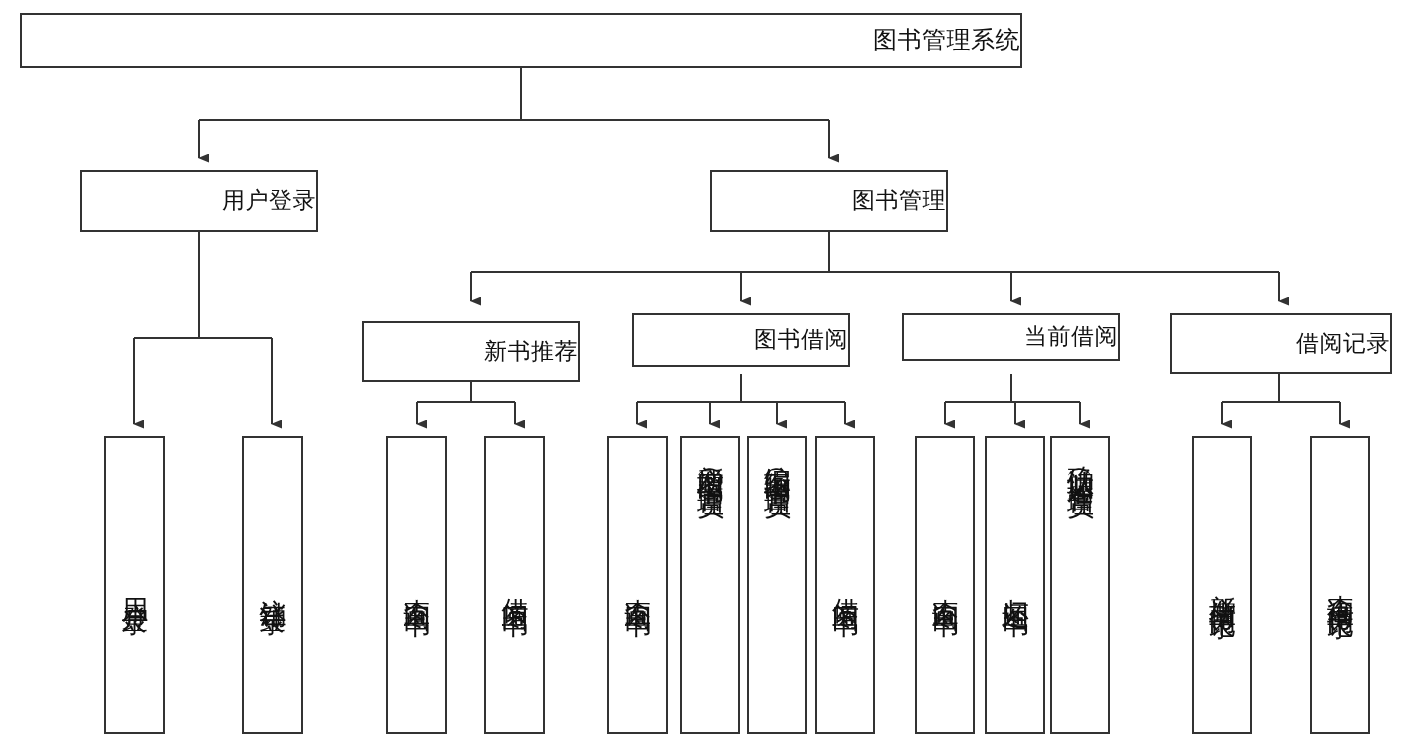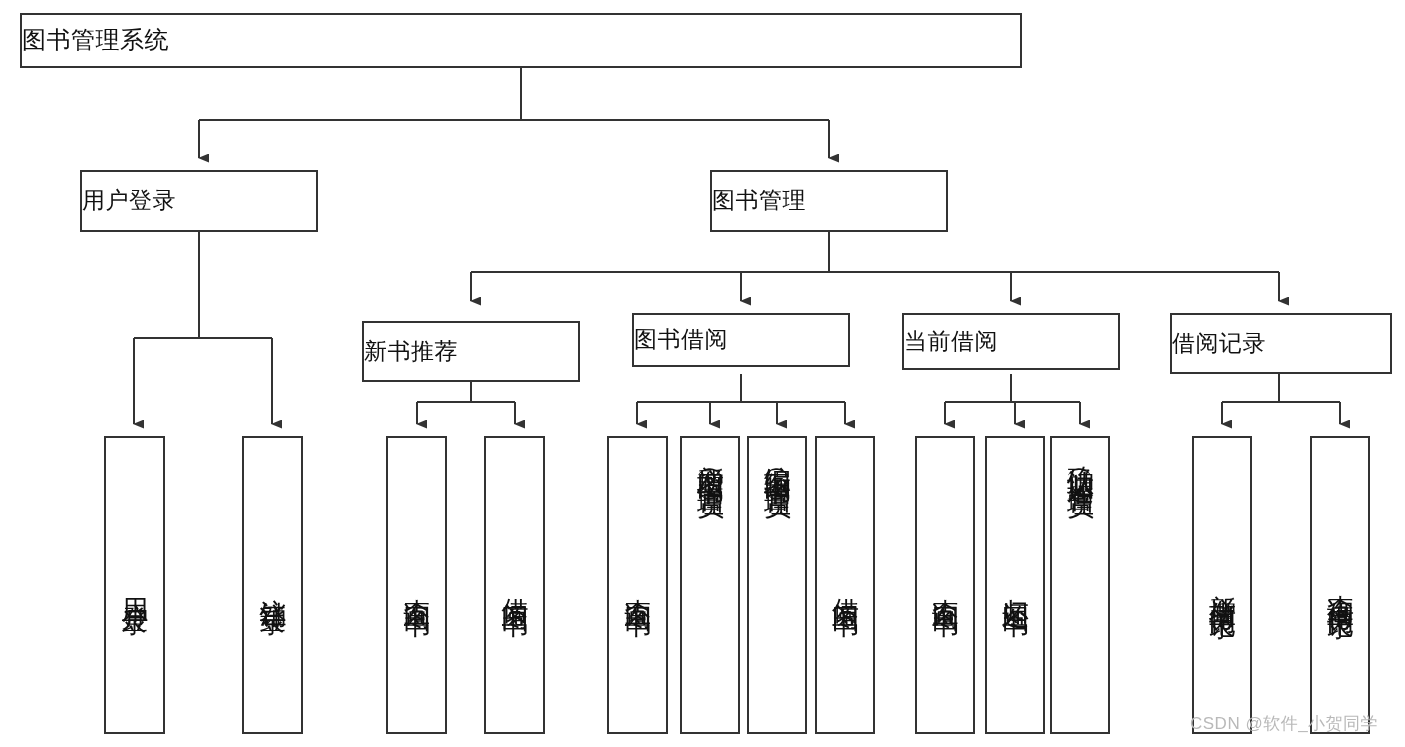--- a/index.html
+++ b/index.html
@@ -21,21 +21,21 @@
     width:1405px;height:747px;
     pointer-events:none;
   }
   .node{
     position:absolute;
     box-sizing:border-box;
     background:#ffffff;
     border:2px solid #333333;
     display:flex;
     align-items:center;
-    justify-content:flex-start;
+    justify-content:flex-end;
     color:#111111;
     z-index:2;
   }
   .node .label{
     display:block;
     text-align:center;
     line-height:1.12;
     letter-spacing:0.5px;
     color:#111111;
   }
@@ -142,21 +142,21 @@
   </div>
 
   <div class="node horiz" style="left:362px;top:313px;width:218px;height:61px;margin-top:8px;">
     <span class="label">新书推荐</span>
   </div>
 
   <div class="node horiz" style="left:632px;top:313px;width:218px;height:54px;">
     <span class="label">图书借阅</span>
   </div>
 
-  <div class="node horiz" style="left:902px;top:313px;width:218px;height:57px;">
+  <div class="node horiz" style="left:902px;top:313px;width:218px;height:48px;">
     <span class="label">当前借阅</span>
   </div>
 
   <div class="node horiz" style="left:1170px;top:313px;width:222px;height:61px;">
     <span class="label">借阅记录</span>
   </div>
 
   <div class="node vert centered" style="left:104px;top:436px;width:61px;height:298px;">
     <span class="label">用户登录</span>
   </div>
@@ -202,15 +202,14 @@
   </div>
 
   <div class="node vert centered" style="left:1192px;top:436px;width:60px;height:298px;">
     <span class="label">新增借阅记录</span>
   </div>
 
   <div class="node vert centered" style="left:1310px;top:436px;width:60px;height:298px;">
     <span class="label">查询借阅记录</span>
   </div>
 
-  <div id="watermark">CSDN @软件_小贺同学</div>
 
 </div>
 
 </body></html>

